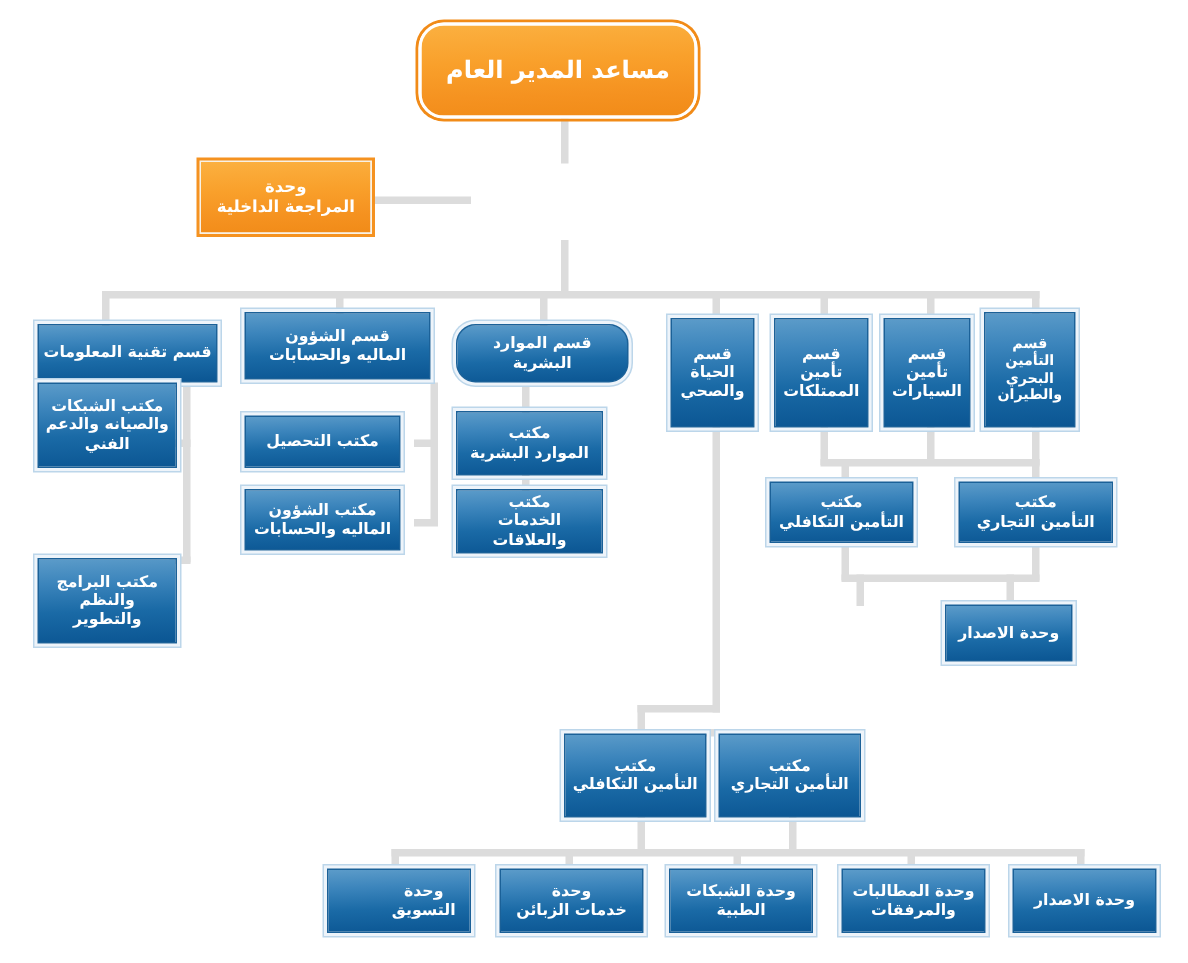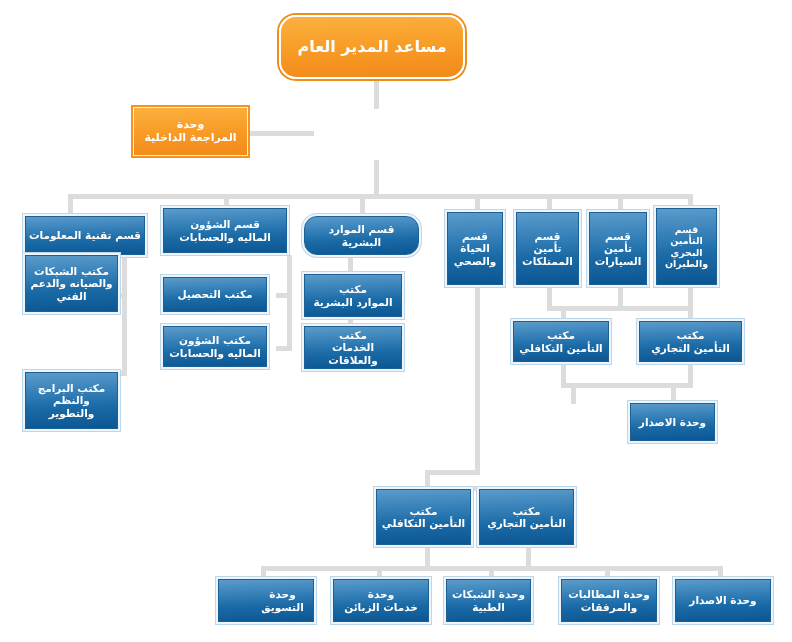--- a/index.html
+++ b/index.html
@@ -164,19 +164,19 @@
   <div class="node blue" style="left:630px;top:403px;width:85px;height:38px;">وحدة الاصدار</div>
 
   <div class="node blue" style="left:376px;top:489px;width:95px;height:56px;">مكتب
 التأمين التكافلي</div>
   <div class="node blue" style="left:479px;top:489px;width:95px;height:56px;">مكتب
 التأمين التجاري</div>
 
   <div class="node blue" style="left:218px;top:579px;width:96px;height:43px;padding-left:36px;">وحدة التسويق</div>
   <div class="node blue" style="left:333px;top:579px;width:96px;height:43px;">وحدة
 خدمات الزبائن</div>
-  <div class="node blue" style="left:446px;top:579px;width:85px;height:43px;text-align:center;">وحدة الشبكات
+  <div class="node blue" style="left:446px;top:579px;width:96px;height:43px;text-align:center;">وحدة الشبكات
 الطبية</div>
   <div class="node blue" style="left:561px;top:579px;width:96px;height:43px;">وحدة المطالبات
 والمرفقات</div>
   <div class="node blue" style="left:675px;top:579px;width:96px;height:43px;">وحدة الاصدار</div>
 
 </div>
 
 </body></html>

